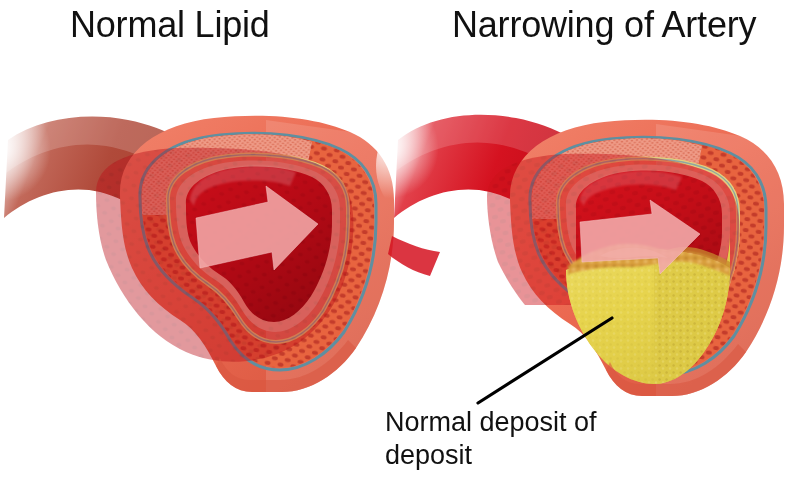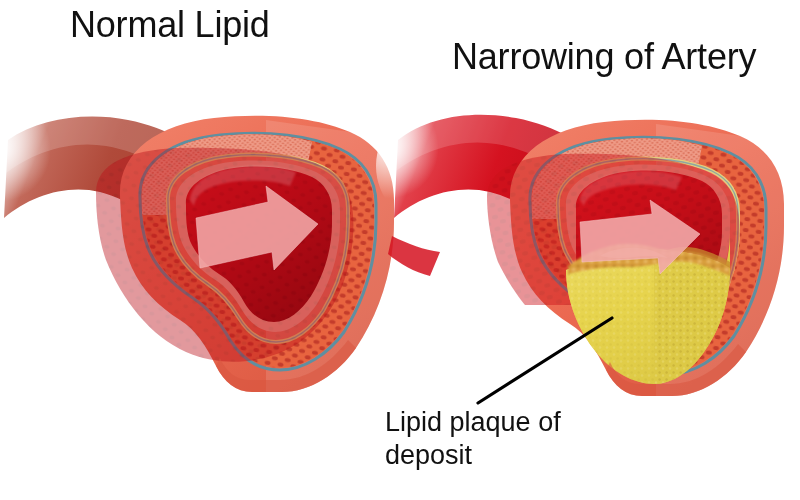--- a/index.html
+++ b/index.html
@@ -18,21 +18,21 @@
   .title {
     position: absolute;
     top: 4px;
     font-size: 36px;
     font-weight: 400;
     color: #111111;
     letter-spacing: -0.2px;
     white-space: nowrap;
   }
   #title-left  { left: 70px; }
-  #title-right { left: 452px; margin-top: 32px; }
+  #title-right { left: 452px; }
 
   #caption {
     position: absolute;
     left: 385px;
     top: 406px;
     font-size: 27px;
     line-height: 33px;
     color: #111111;
     width: 230px;
   }
@@ -391,17 +391,17 @@
         <path d="M606,370 C614,386 626,396 642,396 L672,396
                  C700,396 728,378 746,352 L738,344
                  C720,368 696,384 670,384 L640,384 C626,384 616,376 610,362 Z" fill="#d8563f" opacity="0.55"></path>
       </g>
     </g>
 
     <line x1="478" y1="403" x2="612" y2="318" stroke="#000000" stroke-width="3.2" stroke-linecap="round"></line>
   </svg>
 
   <div id="caption">
-    <span class="cap-line">Lipid plaque of</span>
+    <span class="cap-line">Normal deposit of</span>
     <span class="cap-line">deposit</span>
   </div>
 
 </div>
 
 </body></html>

